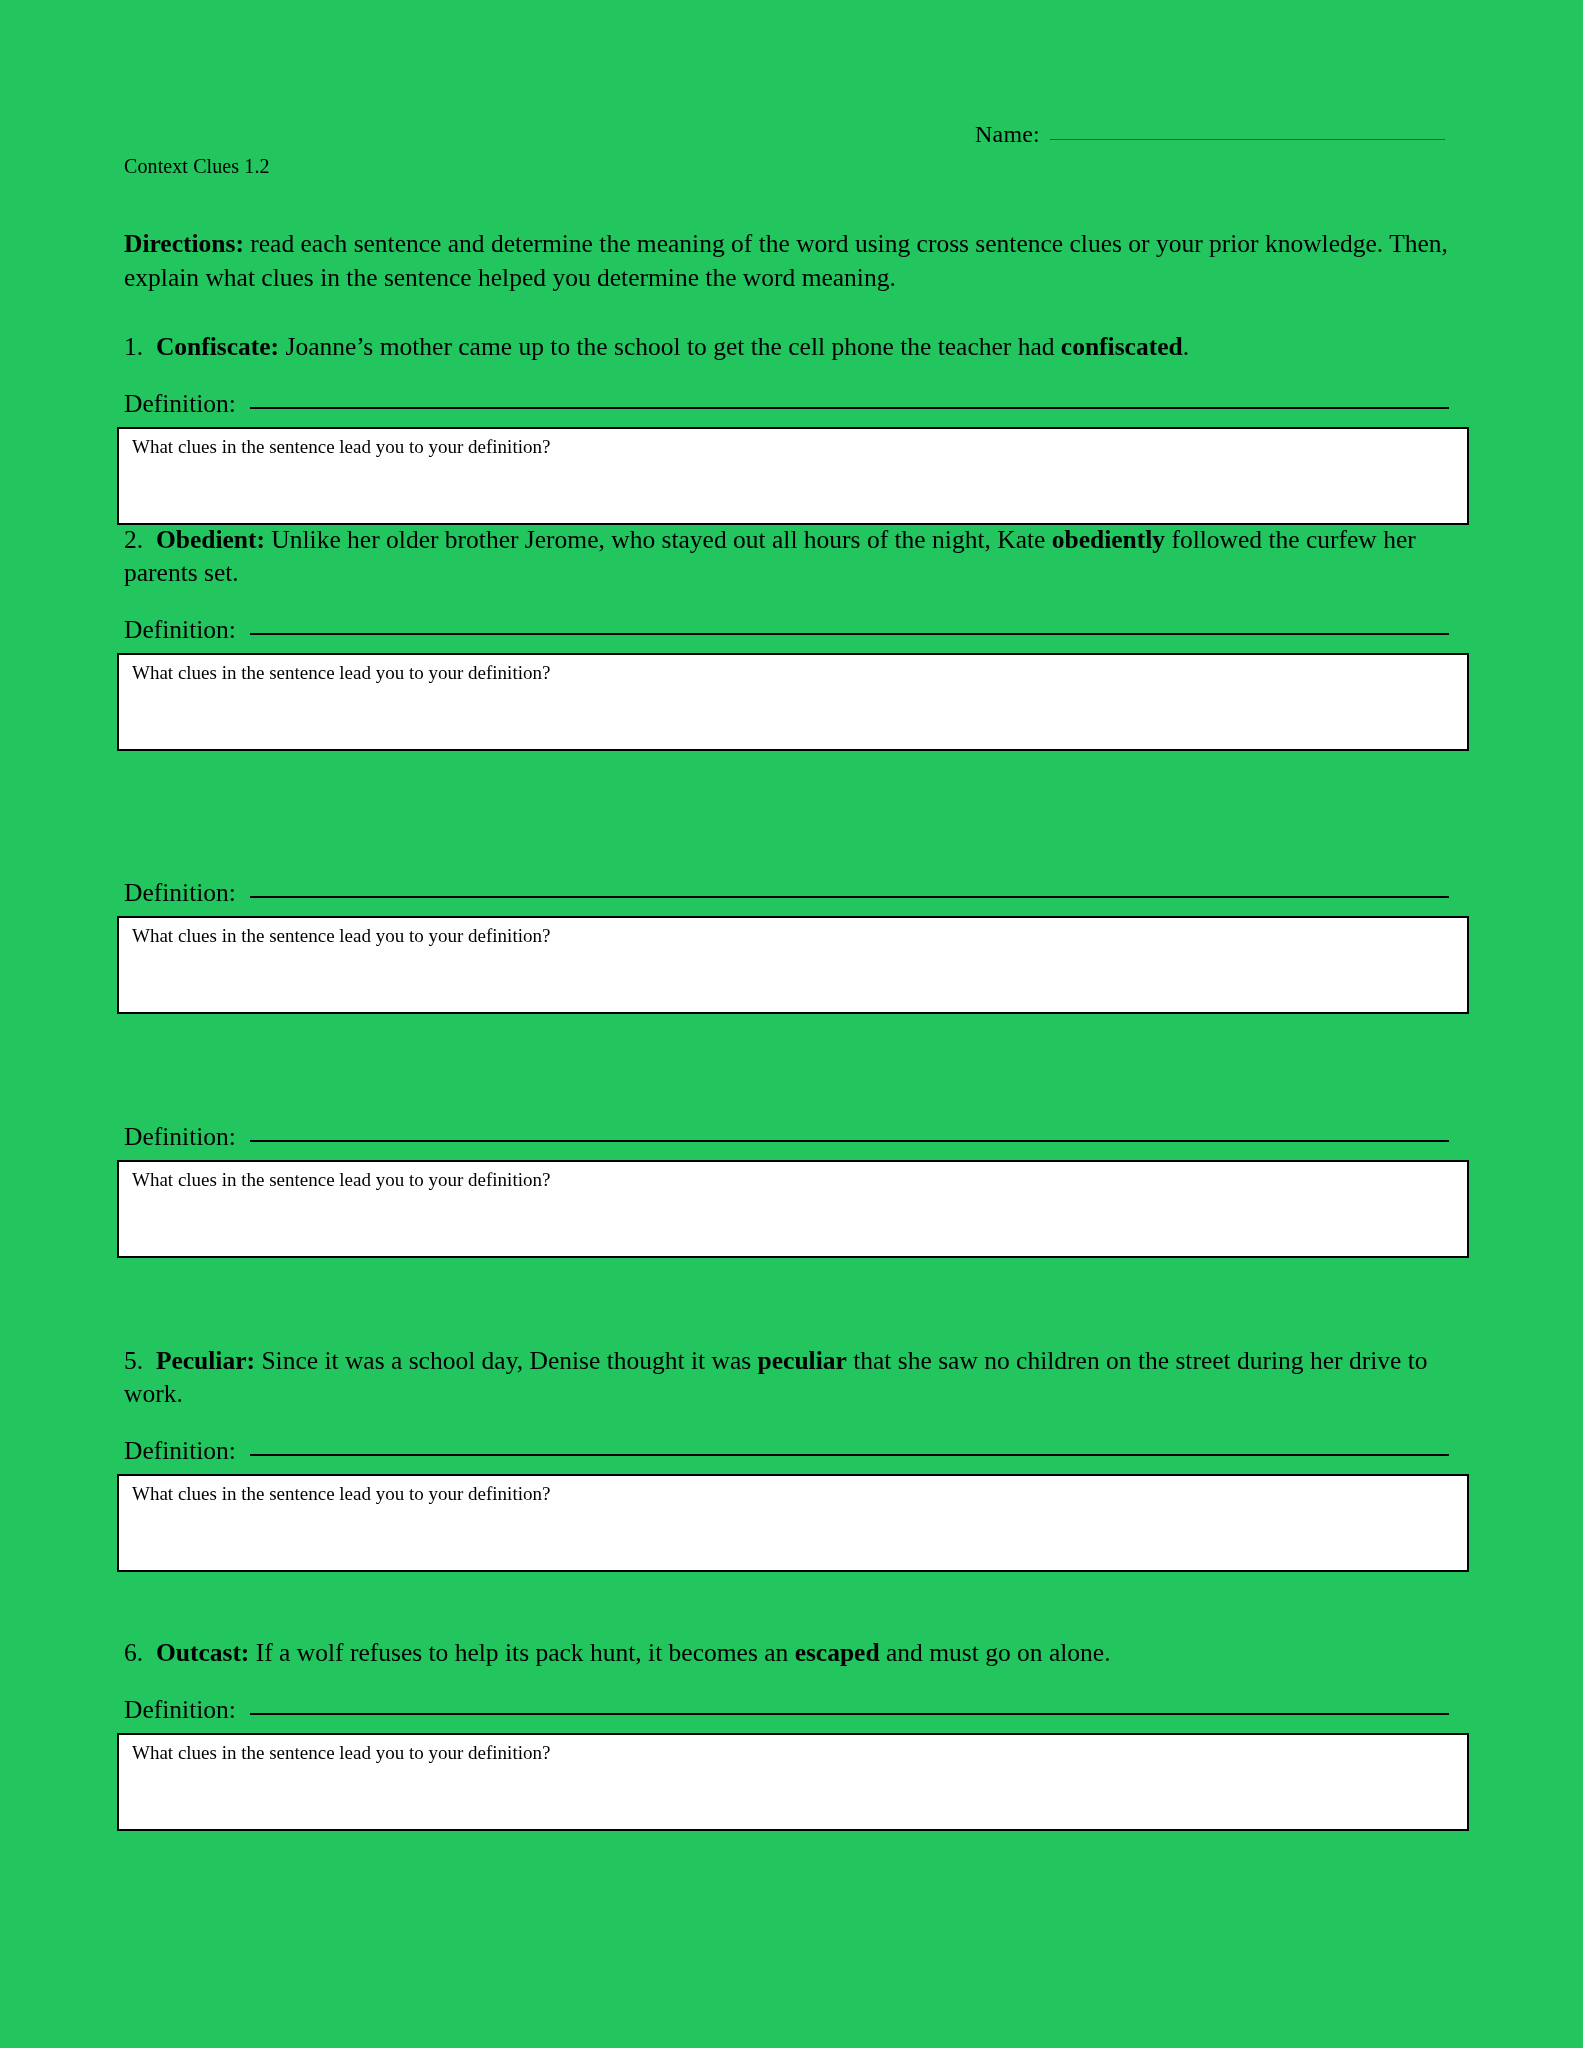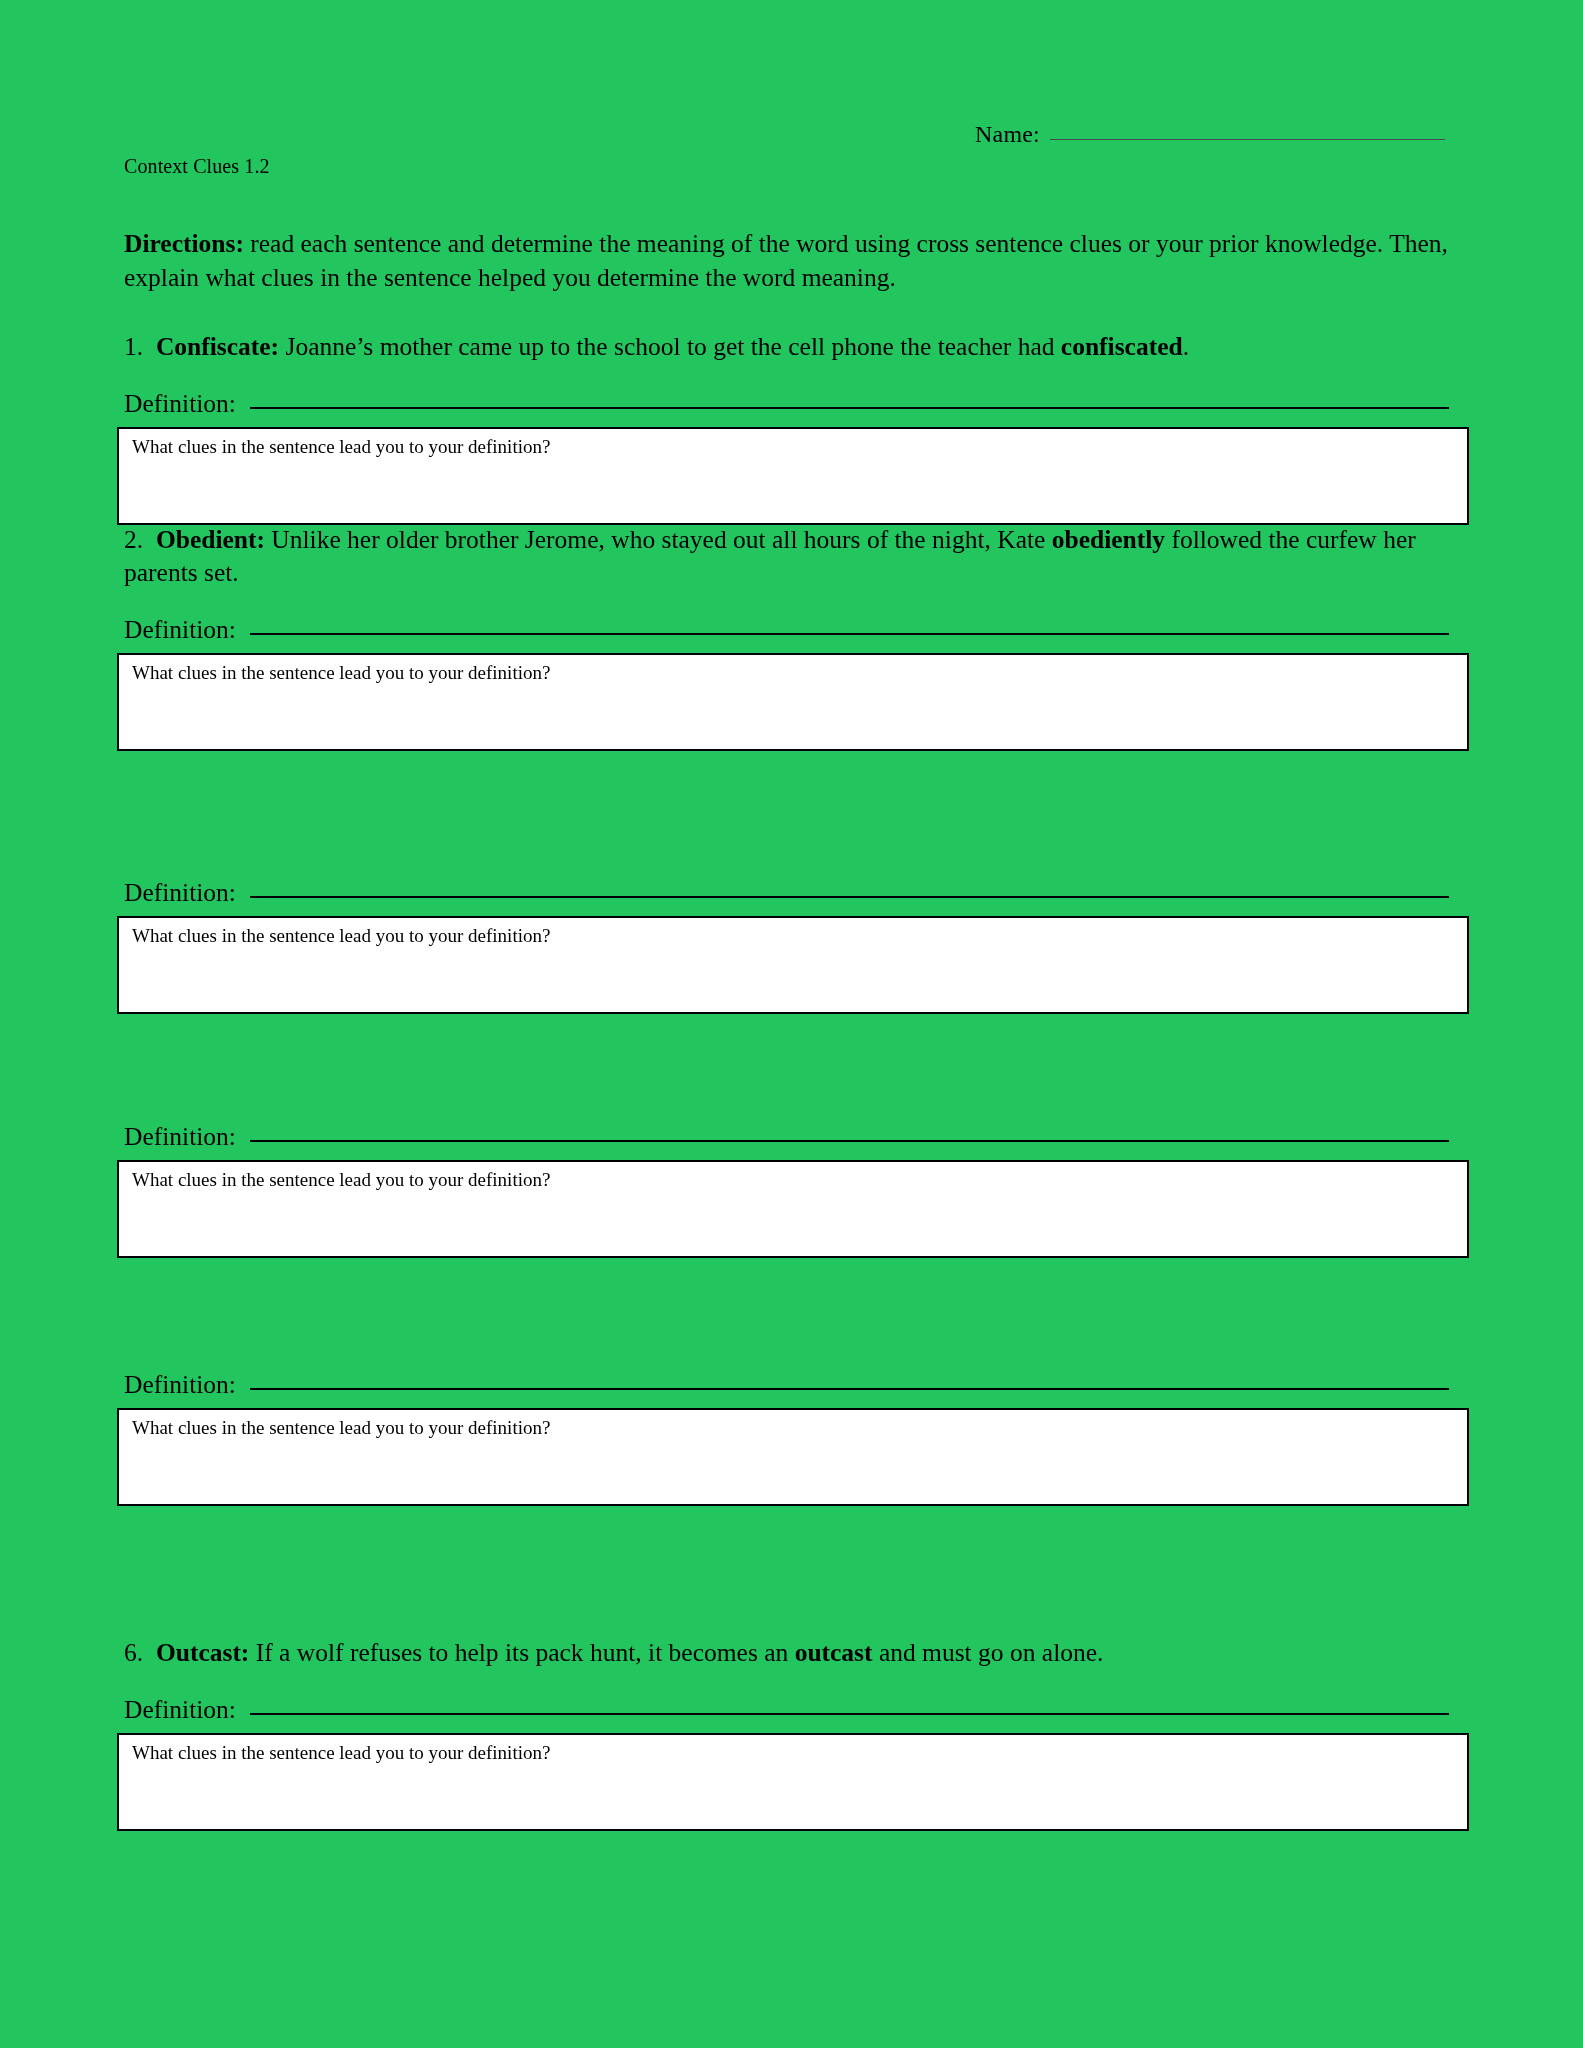--- a/index.html
+++ b/index.html
@@ -172,30 +172,31 @@
       <div class="q-block" style="top: 1096px;">
         <div class="def-row" style="margin-top: 28px;">
           <span class="def-label">Definition:</span>
           <span class="def-rule"></span>
         </div>
         <div class="clue-box">
           <div class="clue-box-prompt">What clues in the sentence lead you to your definition?</div>
         </div>
       </div>
       <div class="q-block" style="top: 1344px;">
+        <p class="q-text"><span class="q-num">5.</span>&nbsp; <b>Peculiar:</b><span> Since it was a school day, Denise thought it was </span><b>peculiar</b><span> that she saw no children on the street during her drive to work.</span></p>
         <div class="def-row" style="margin-top: 28px;">
           <span class="def-label">Definition:</span>
           <span class="def-rule"></span>
         </div>
         <div class="clue-box">
           <div class="clue-box-prompt">What clues in the sentence lead you to your definition?</div>
         </div>
       </div>
       <div class="q-block" style="top: 1636px;">
-        <p class="q-text"><span class="q-num">6.</span>&nbsp; <b>Outcast:</b><span> If a wolf refuses to help its pack hunt, it becomes an </span><b>outcast</b><span> and must go on alone.</span></p>
+        <p class="q-text"><span class="q-num">6.</span>&nbsp; <b>Outcast:</b><span> If a wolf refuses to help its pack hunt, it becomes an </span><b>escaped</b><span> and must go on alone.</span></p>
         <div class="def-row" style="margin-top: 28px;">
           <span class="def-label">Definition:</span>
           <span class="def-rule"></span>
         </div>
         <div class="clue-box">
           <div class="clue-box-prompt">What clues in the sentence lead you to your definition?</div>
         </div>
       </div>
     </div>
 

